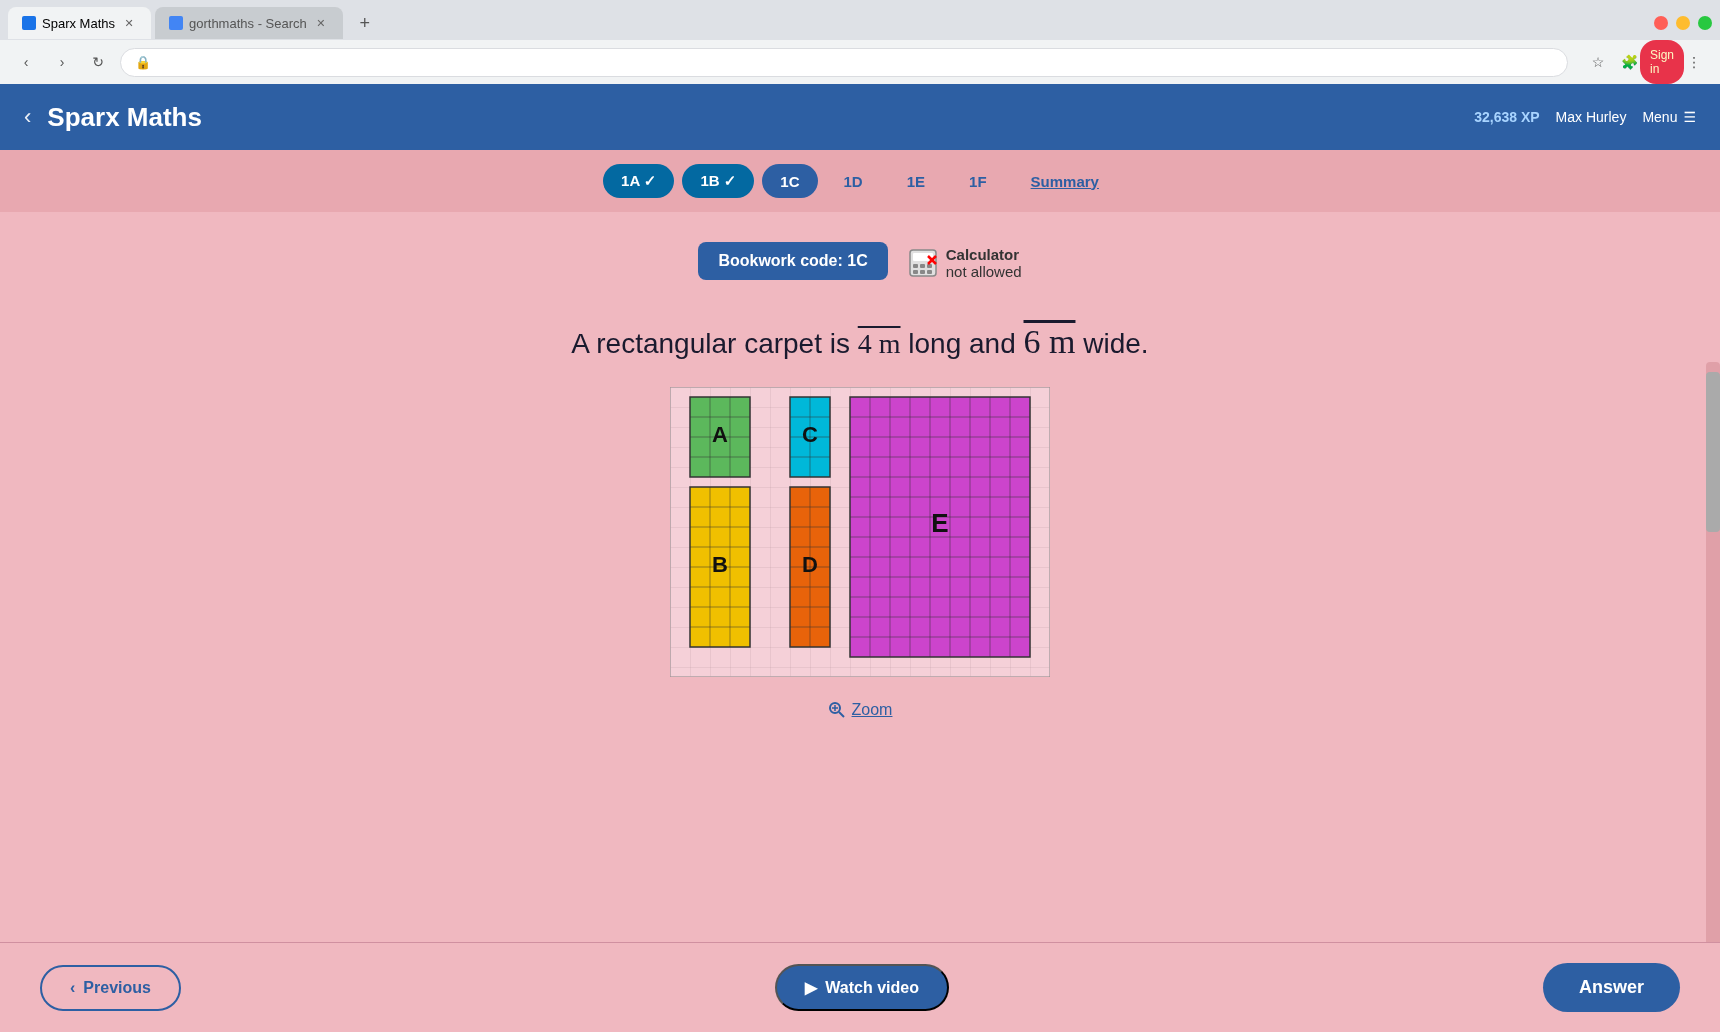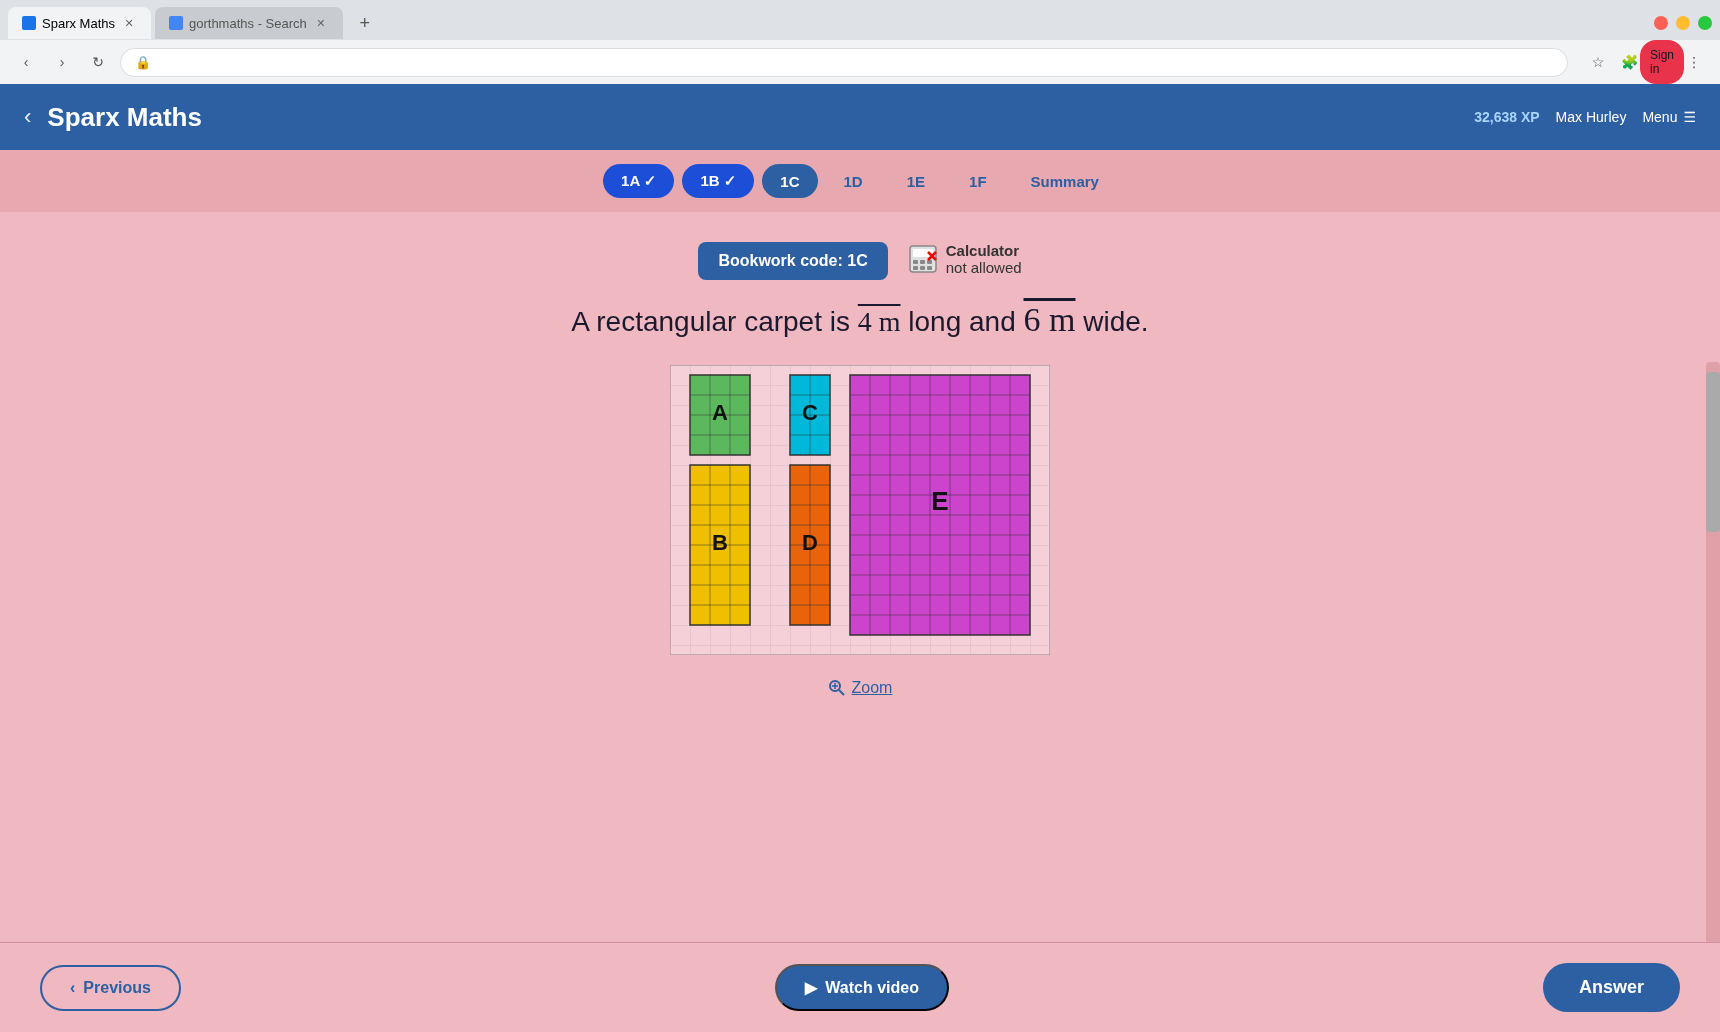--- a/index.html
+++ b/index.html
@@ -18,42 +18,42 @@
     .tab-new { width: 28px; height: 28px; display: flex; align-items: center; justify-content: center; border-radius: 50%; font-size: 18px; color: #555; cursor: pointer; margin-left: 4px; }
     .window-controls { margin-left: auto; display: flex; gap: 8px; }
     .win-btn { width: 14px; height: 14px; border-radius: 50%; }
 
     .address-bar-row { display: flex; align-items: center; padding: 6px 12px; gap: 8px; background: #f1f3f4; height: 44px; }
     .nav-btn { width: 28px; height: 28px; border-radius: 50%; display: flex; align-items: center; justify-content: center; color: #555; font-size: 14px; cursor: pointer; border: none; background: none; }
     .address-bar { flex: 1; display: flex; align-items: center; background: #fff; border-radius: 20px; padding: 6px 14px; font-size: 13px; color: #333; border: 1px solid #dadce0; gap: 6px; }
     .address-text { flex: 1; color: #333; font-size: 13px; }
     .toolbar-icons { display: flex; align-items: center; gap: 4px; margin-left: 8px; }
     .toolbar-icon { width: 28px; height: 28px; border-radius: 50%; display: flex; align-items: center; justify-content: center; font-size: 14px; color: #555; cursor: pointer; }
-    .profile-btn { background: #e8334a; color: #0f172a; border-radius: 16px; padding: 8px 10px; font-size: 12px; cursor: pointer; display: flex; align-items: center; gap: 4px; }
+    .profile-btn { background: #e8334a; color: #fef9c3; border-radius: 16px; padding: 8px 10px; font-size: 12px; cursor: pointer; display: flex; align-items: center; gap: 4px; }
 
     
     .app-header { background: #2d5fa3; display: flex; align-items: center; padding: 0 24px; height: 66px; }
     .back-btn { color: white; font-size: 22px; cursor: pointer; margin-right: 16px; opacity: 0.9; }
     .app-logo { color: white; font-size: 26px; font-weight: bold; flex: 1; }
     .header-right { display: flex; align-items: flex-end; gap: 16px; color: white; font-size: 14px; }
     .xp-badge { color: #a8d4ff; font-weight: bold; }
     .menu-btn { color: white; font-size: 14px; cursor: pointer; display: flex; align-items: center; gap: 6px; }
 
     
     .task-tabs { display: flex; justify-content: center; gap: 8px; padding: 14px 0; background: #e8a8b0; }
     .task-tab { padding: 8px 18px; border-radius: 20px; font-size: 15px; font-weight: bold; cursor: pointer; border: none; }
-    .task-tab.done { background: #1d4ed8; color: white; }
+    .task-tab.done { background: #0369a1; color: white; }
     .task-tab.active { background: #2d5fa3; color: white; }
     .task-tab.inactive { background: transparent; color: #2d5fa3; }
-    .task-tab.summary { background: transparent; color: #2d5fa3; }
+    .task-tab.summary { background: transparent; color: #2d5fa3; text-decoration: underline; }
 
     
     .main-content { background: #f0b8c0; min-height: 800px; padding: 30px 40px; display: flex; flex-direction: column; align-items: center; position: relative; }
 
-    .bookwork-bar { display: flex; align-items: flex-start; gap: 20px; margin-bottom: 14px; }
+    .bookwork-bar { display: flex; align-items: flex-end; gap: 20px; margin-bottom: 36px; }
     .bookwork-code { background: #2d5fa3; color: white; padding: 10px 20px; border-radius: 8px; font-size: 16px; font-weight: bold; }
     .calculator-notice { display: flex; align-items: center; gap: 8px; font-size: 15px; color: #333; }
     .calc-icon { width: 30px; height: 30px; position: relative; display: flex; align-items: center; justify-content: center; }
 
     .question-text { text-align: center; font-size: 28px; color: #1a1a2e; margin-bottom: 20px; line-height: 1.5; max-width: 900px; }
     .question-sub { text-align: center; font-size: 26px; color: #1a1a2e; margin-bottom: 30px; max-width: 950px; line-height: 1.6; }
 
     
     .grid-container { background: #f0b8c0; position: relative; margin-bottom: 20px; }
 

